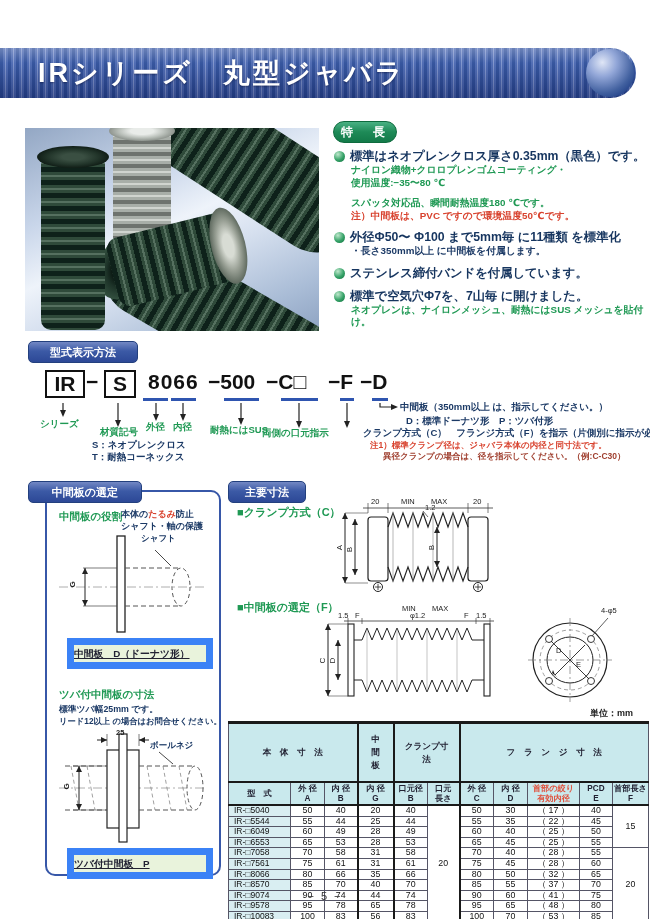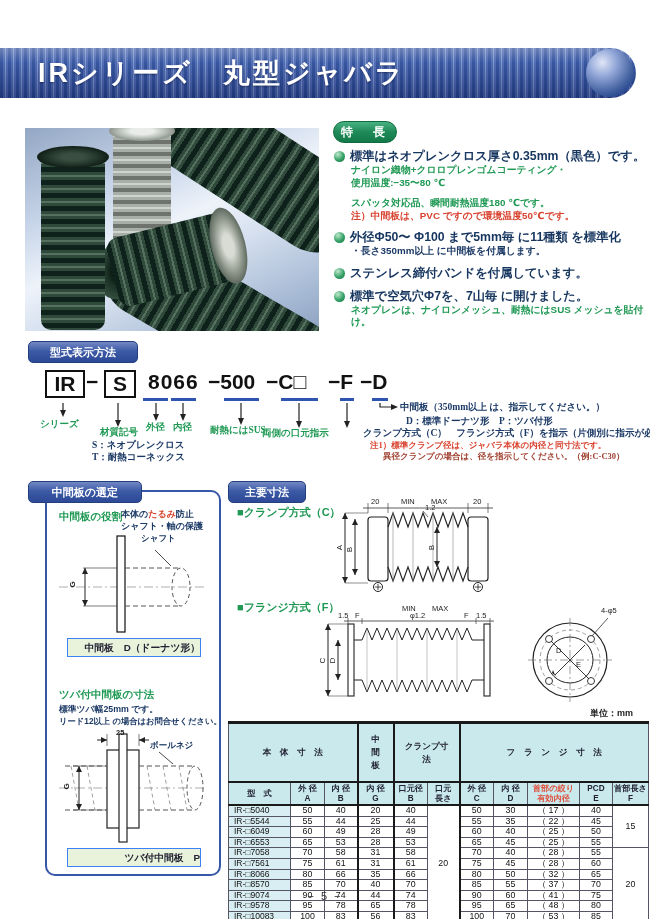--- a/index.html
+++ b/index.html
@@ -44,30 +44,30 @@
     background:radial-gradient(circle at 35% 30%,#bfe8cc,#36a268 55%,#157a44 90%);}
   .ftext{font-size:12.3px;font-weight:bold;color:#16355f;line-height:15px;}
   .feat-sub{margin-left:17px;font-size:9.8px;font-weight:bold;line-height:12.5px;}
   .c-green{color:#1f9954;} .c-red{color:#d8422e;} .c-dark{color:#1c3a66;}
 
   
   .model-diag{position:absolute;left:0;top:365px;width:612px;height:115px;}
   .code{position:absolute;top:5px;font-size:21px;font-weight:bold;color:#111;white-space:nowrap;}
   .code-box{border:2px solid #111;text-align:center;}
   .u-line{position:absolute;height:3px;background:#2f55b0;top:33px;}
-  .md-lbl{position:absolute;font-size:9.5px;font-weight:bold;white-space:nowrap;font-family:Liberation Serif, serif;}
+  .md-lbl{position:absolute;font-size:9.5px;font-weight:bold;white-space:nowrap;}
   .md-sm{font-size:8.5px;}
   .md-svg{position:absolute;left:0;top:0;}
 
   
   .plate-box{position:absolute;left:45px;top:490px;width:172px;height:382px;
     border:2px solid #3757a8;border-radius:10px;background:#fff;}
   .pb-lbl{position:absolute;font-weight:bold;white-space:nowrap;}
-  .cap-box{position:absolute;background:#e9f3dc;border:1px solid #3b82f6;font-weight:bold;
-    color:#223;text-align:right;font-size:9.8px;line-height:17px;}
+  .cap-box{position:absolute;background:#e9f3dc;border:7px solid #3b82f6;font-weight:bold;
+    color:#223;text-align:left;font-size:9.8px;line-height:17px;text-decoration:underline;}
 
   
   .sec-head{position:absolute;font-size:11px;font-weight:bold;color:#1f9954;white-space:nowrap;}
   .diag{position:absolute;}
   .dlab{position:absolute;font-size:7.5px;color:#222;white-space:nowrap;}
   .vlab{position:absolute;font-size:8px;color:#222;transform:rotate(-90deg);}
   .unit{position:absolute;left:590px;top:707px;font-size:9px;color:#222;font-weight:bold;}
 
   
   .dim-table{position:absolute;left:228px;top:721px;width:420px;border-collapse:collapse;
@@ -287,21 +287,21 @@
     <div class="dlab" style="left:46px;top:0px;">20</div>
     <div class="dlab" style="left:76px;top:0px;">MIN</div>
     <div class="dlab" style="left:106px;top:0px;">MAX</div>
     <div class="dlab" style="left:148px;top:0px;">20</div>
     <div class="dlab" style="left:100px;top:6px;">1.2</div>
     <div class="vlab" style="left:12px;top:46px;">A</div>
     <div class="vlab" style="left:22px;top:48px;">B</div>
     <div class="vlab" style="left:104px;top:46px;">B</div>
   </div>
 
-  <div class="sec-head" style="left:237px;top:600px;">■フランジ方式（F）</div>
+  <div class="sec-head" style="left:237px;top:600px;">■中間板の選定（F）</div>
 
   <div class="diag" style="left:318px;top:604px;width:330px;height:101px;">
     <svg width="330" height="101" viewBox="0 0 330 101">
       <path d="M30,14 V20 M44,14 V20 M158,14 V20 M172,14 V20" stroke="#444" stroke-width="0.7" fill="none"></path>
       <path d="M26,17 H176" stroke="#333" stroke-width="0.8" fill="none"></path>
       <rect x="30" y="20" width="6" height="72" fill="#fff" stroke="#222" stroke-width="1.1"></rect>
       <rect x="166" y="20" width="6" height="72" fill="#fff" stroke="#222" stroke-width="1.1"></rect>
       <path d="M36,36 H44 M36,76 H44 M154,36 H166 M154,76 H166" stroke="#222" stroke-width="1" fill="none"></path>
       <path d="M44,36 L49,24 L54,36 L59,24 L64,36 L69,24 L74,36 L79,24 L84,36 L89,24 L94,36 L99,24 L104,36 L109,24 L114,36 L119,24 L124,36 L129,24 L134,36 L139,24 L144,36 L149,24 L154,36" fill="none" stroke="#222" stroke-width="1"></path>
       <path d="M44,76 L49,88 L54,76 L59,88 L64,76 L69,88 L74,76 L79,88 L84,76 L89,88 L94,76 L99,88 L104,76 L109,88 L114,76 L119,88 L124,76 L129,88 L134,76 L139,88 L144,76 L149,88 L154,76" fill="none" stroke="#222" stroke-width="1"></path>

